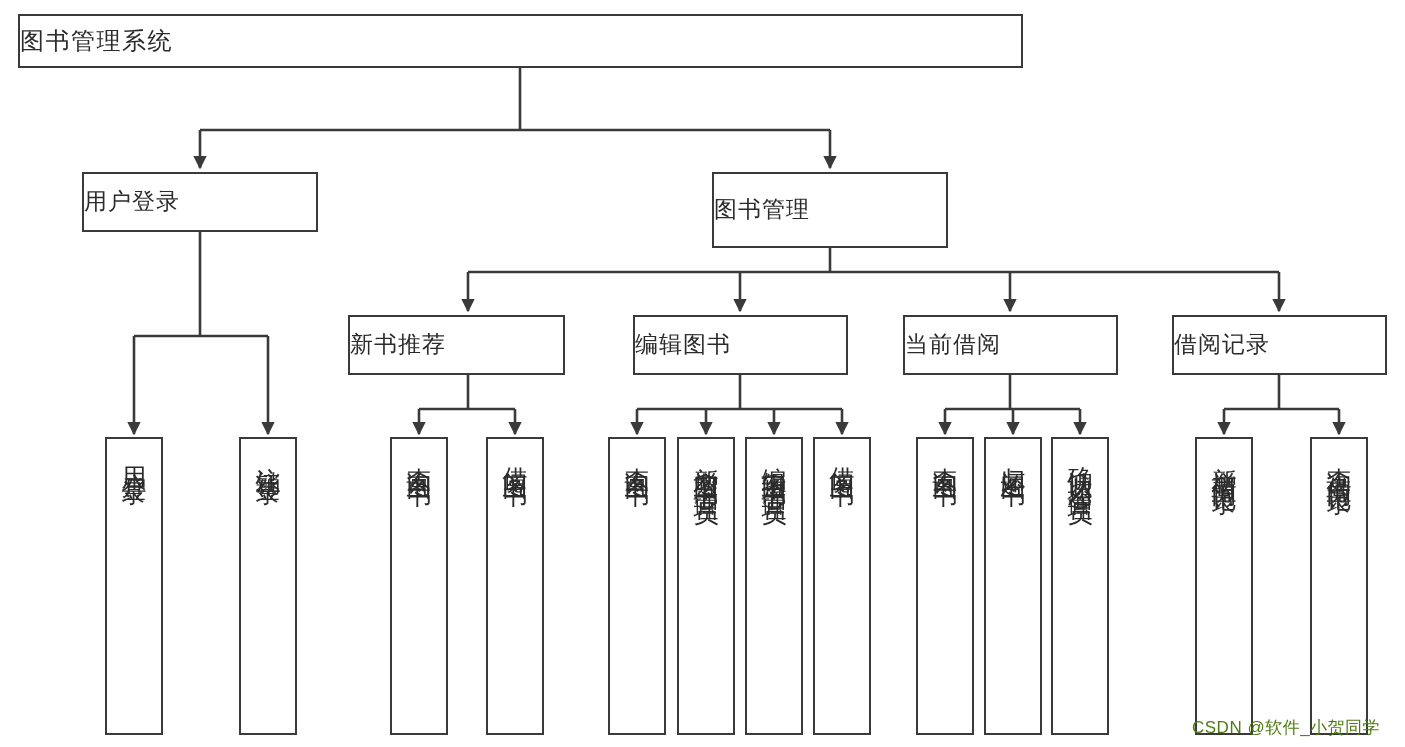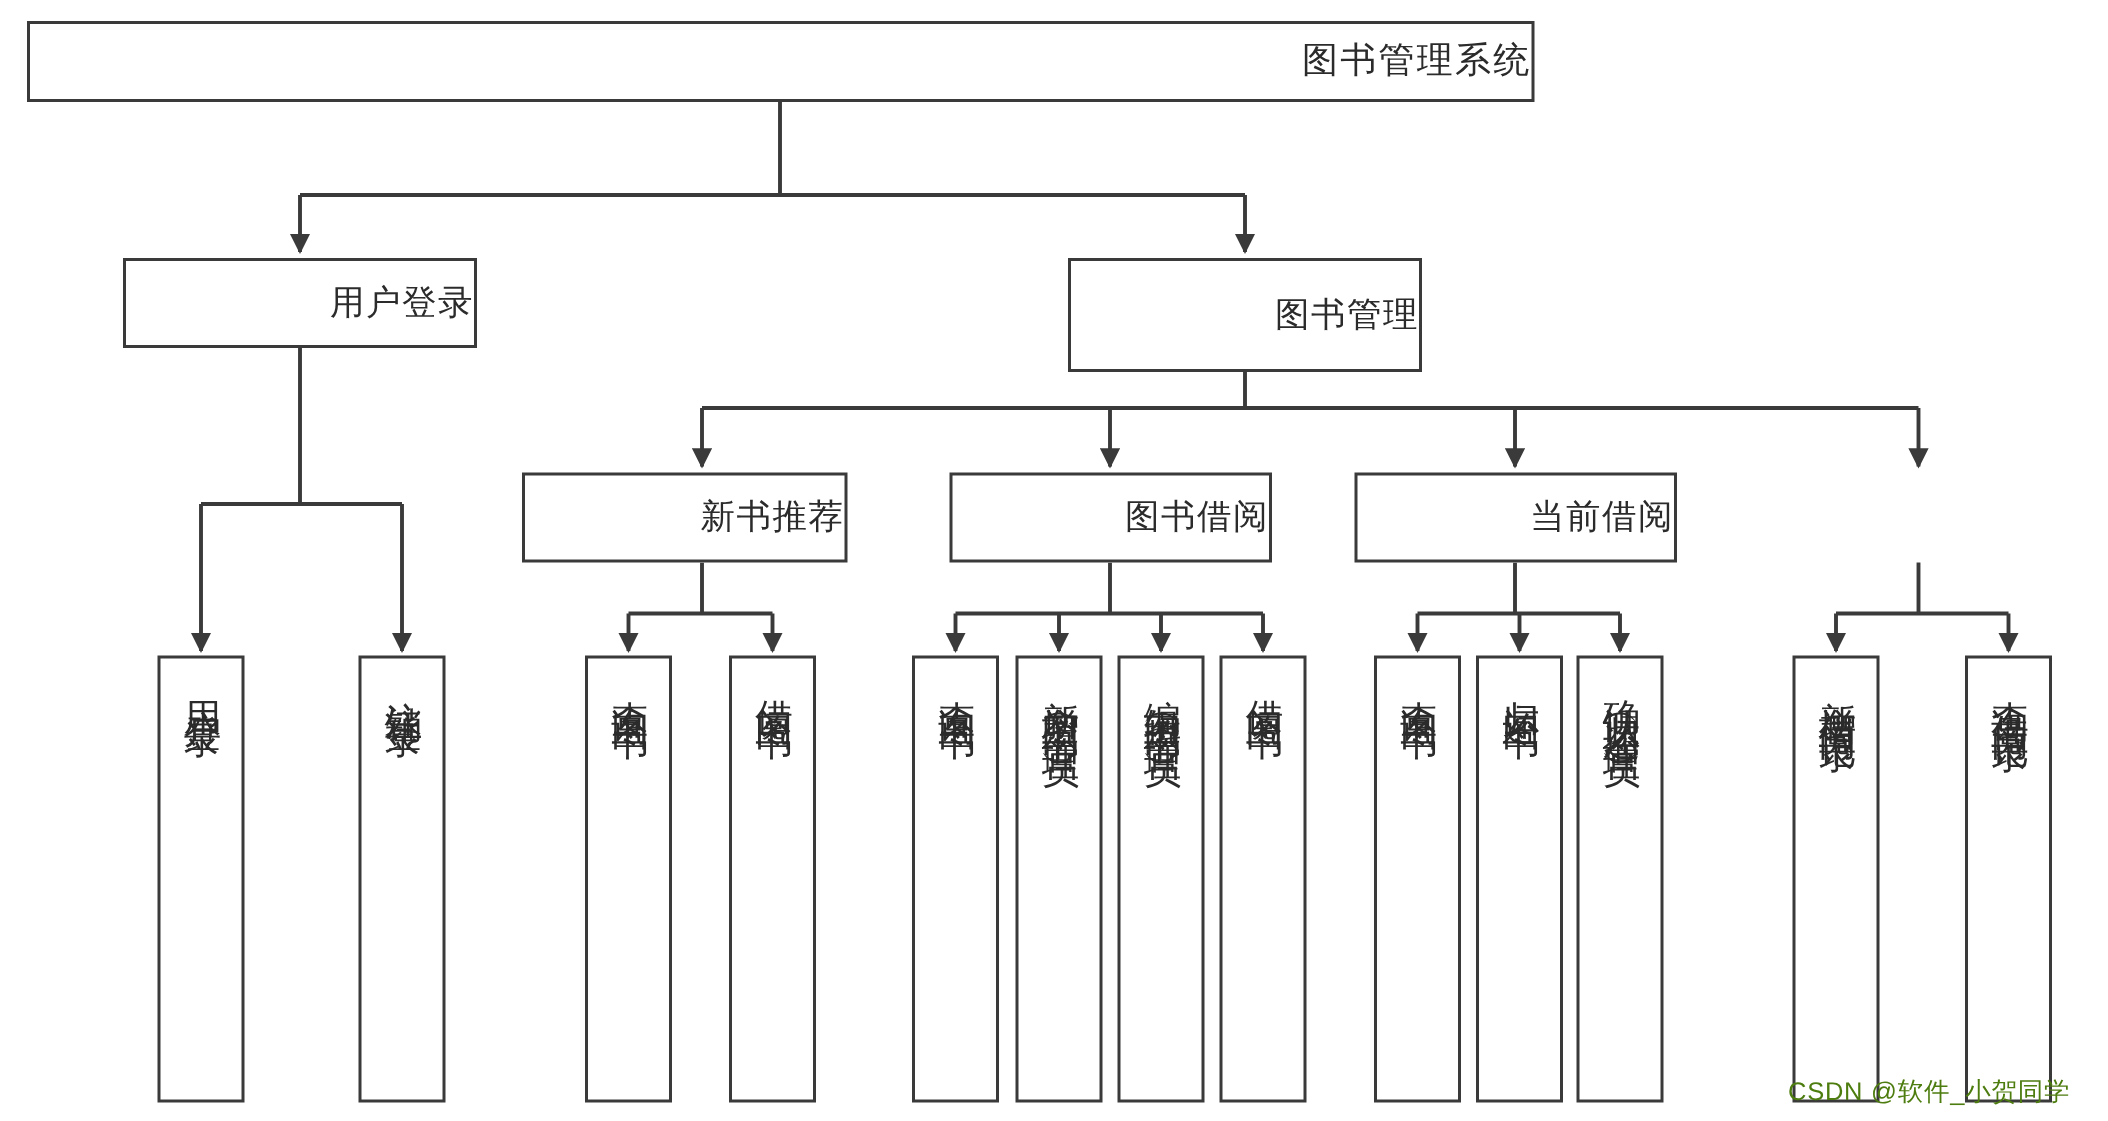--- a/index.html
+++ b/index.html
@@ -25,21 +25,21 @@
     height: 747px;
     pointer-events: none;
   }
   .node {
     position: absolute;
     box-sizing: border-box;
     border: 2.5px solid #3a3a3a;
     background: #ffffff;
     display: flex;
     align-items: center;
-    justify-content: flex-end;
+    justify-content: flex-start;
     color: #2b2b2b;
     overflow: hidden;
   }
   .node .label {
     display: block;
     text-align: center;
     line-height: 1.12;
     white-space: nowrap;
   }
   
@@ -137,25 +137,28 @@
     <span class="label">用户登录</span>
   </div>
   <div class="node horiz" style="left:712px; top:172px; width:236px; height:76px;">
     <span class="label">图书管理</span>
   </div>
 
   <div class="node horiz" style="left:348px; top:315px; width:217px; height:60px;font-family:Liberation Serif, serif;">
     <span class="label">新书推荐</span>
   </div>
   <div class="node horiz" style="left:633px; top:315px; width:215px; height:60px;">
-    <span class="label">图书借阅</span>
+    <span class="label">编辑图书</span>
   </div>
   <div class="node horiz" style="left:903px; top:315px; width:215px; height:60px;">
     <span class="label">当前借阅</span>
   </div>
+  <div class="node horiz" style="left:1172px; top:315px; width:215px; height:60px;">
+    <span class="label">借阅记录</span>
+  </div>
 
   <div class="node vert" style="left:105px; top:437px; width:58px; height:298px;">
     <span class="label">用户登录</span>
   </div>
   <div class="node vert" style="left:239px; top:437px; width:58px; height:298px;">
     <span class="label">注销登录</span>
   </div>
 
   <div class="node vert" style="left:390px; top:437px; width:58px; height:298px;">
     <span class="label">查询图书</span>

